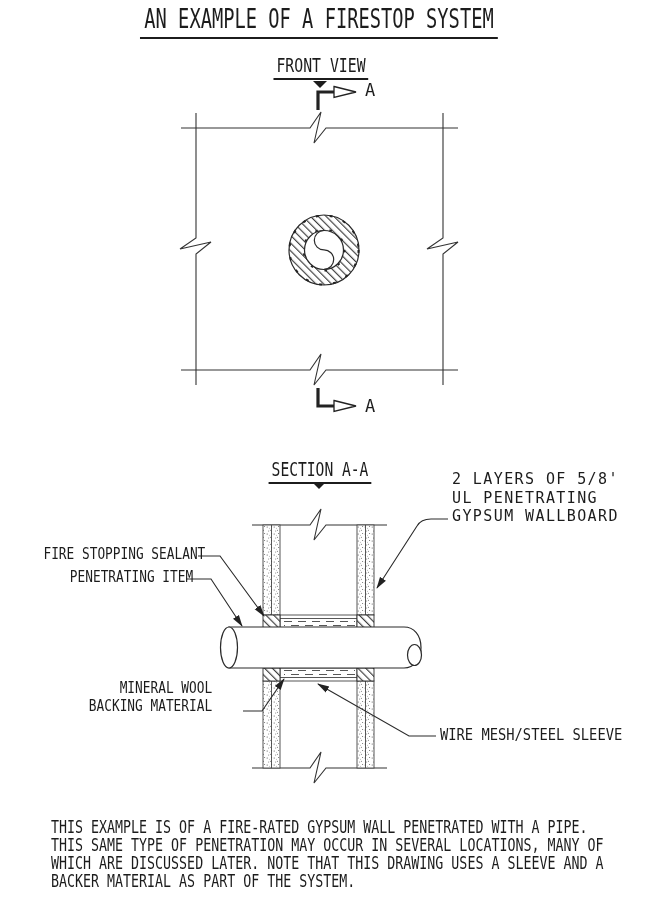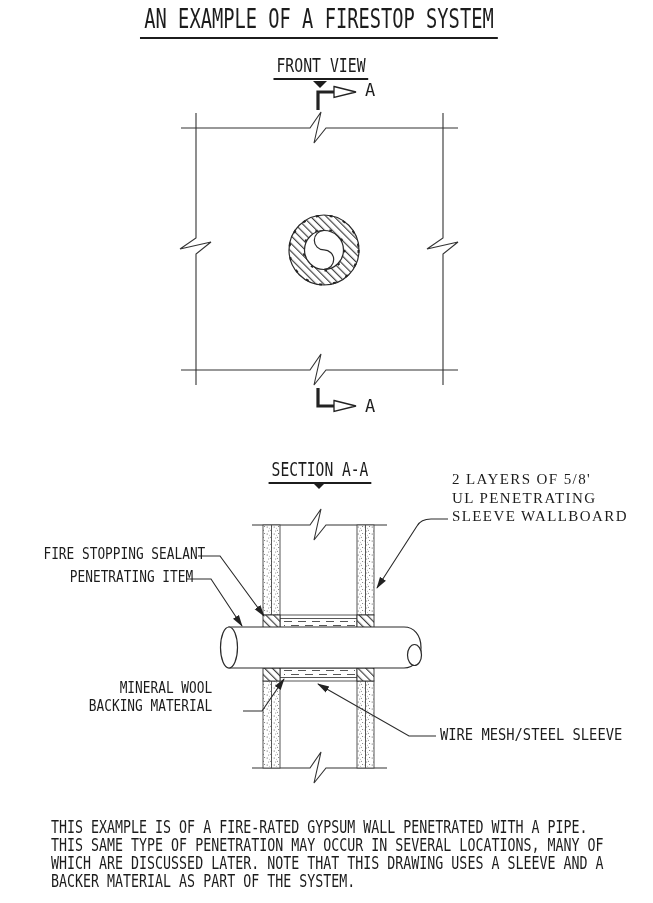--- a/index.html
+++ b/index.html
@@ -24,21 +24,21 @@
   }
   .section-label{
     left:320px;top:458px;font-size:19.5px;line-height:1.2;
     transform:translateX(-50%) scaleX(0.75);
     border-bottom:2px solid #1c1c1c;padding:0 4px 1px 4px;
   }
   .cut-letter{font-size:17px;line-height:1;}
   .cut-letter.top{left:365px;top:82px;}
   .cut-letter.bottom{left:365px;top:398px;}
   .callout{font-size:16px;line-height:1.15;}
-  .gypsum{left:452px;top:470px;font-size:15px;letter-spacing:1.4px;line-height:18.5px;font-family:Liberation Serif, serif;}
+  .gypsum{left:452px;top:470px;font-size:15px;letter-spacing:1.4px;line-height:18.5px;}
   .sealant{right:460px;top:545px;transform:scaleX(0.80);transform-origin:right top;}
   .penetrating{right:472px;top:568px;transform:scaleX(0.80);transform-origin:right top;}
   .mineral{right:453px;top:679px;text-align:right;line-height:17.5px;
            transform:scaleX(0.80);transform-origin:right top;}
   .wiremesh{left:440px;top:726px;transform:scaleX(0.86);transform-origin:left top;}
   .notes{left:51px;top:818px;font-size:17.5px;line-height:18px;
          transform:scaleX(0.76);transform-origin:left top;}
   svg.linework{position:absolute;left:0;top:0;}
 </style>
 </head>
@@ -159,21 +159,21 @@
   <div class="abs cad view-label">FRONT VIEW</div>
 
   <div class="abs cad cut-letter top">A</div>
   <div class="abs cad cut-letter bottom">A</div>
 
   <div class="abs cad section-label">SECTION A-A</div>
 
   <div class="abs cad gypsum">
     <div>2 LAYERS OF 5/8'</div>
     <div>UL PENETRATING</div>
-    <div>SLEEVE WALLBOARD</div>
+    <div>GYPSUM WALLBOARD</div>
   </div>
 
   <div class="abs cad callout sealant">FIRE STOPPING SEALANT</div>
 
   <div class="abs cad callout penetrating">PENETRATING ITEM</div>
 
   <div class="abs cad callout mineral">
     <div>MINERAL WOOL</div>
     <div>BACKING MATERIAL</div>
   </div>

